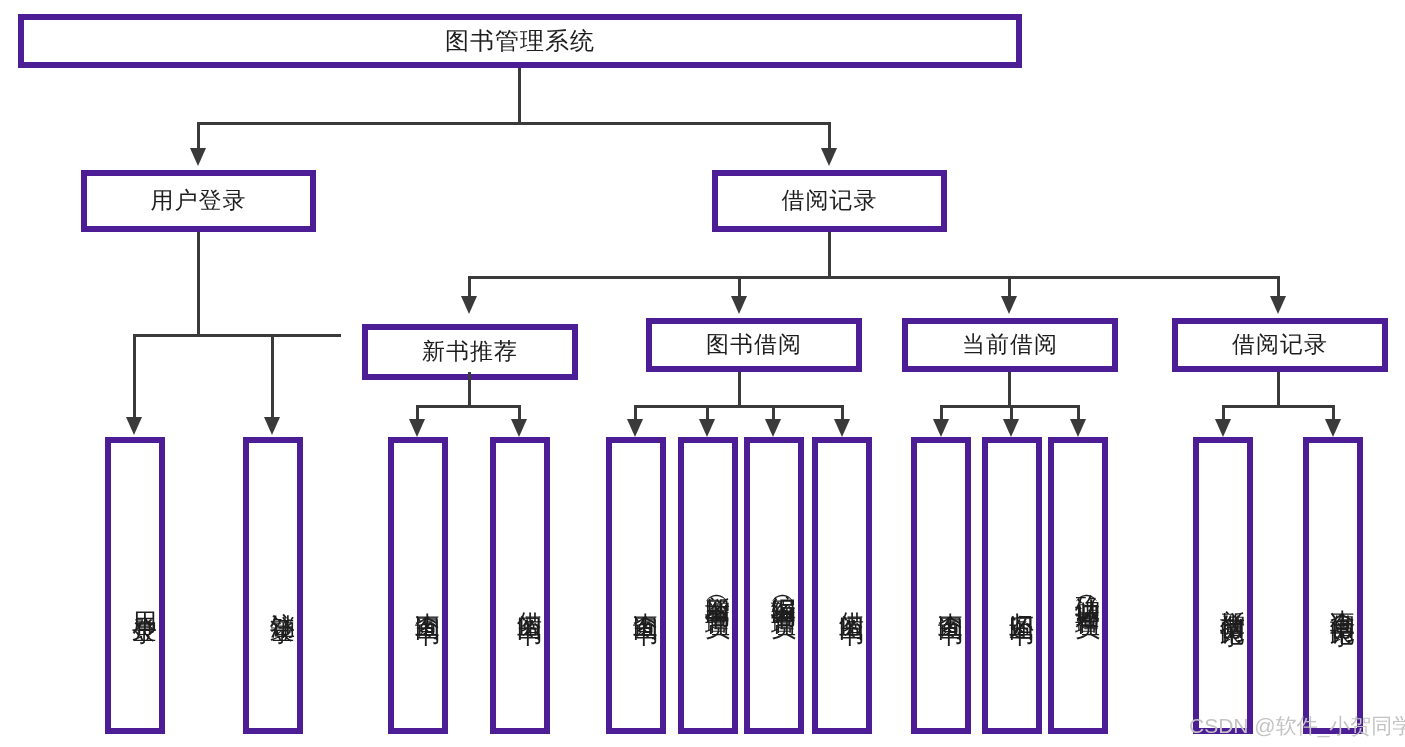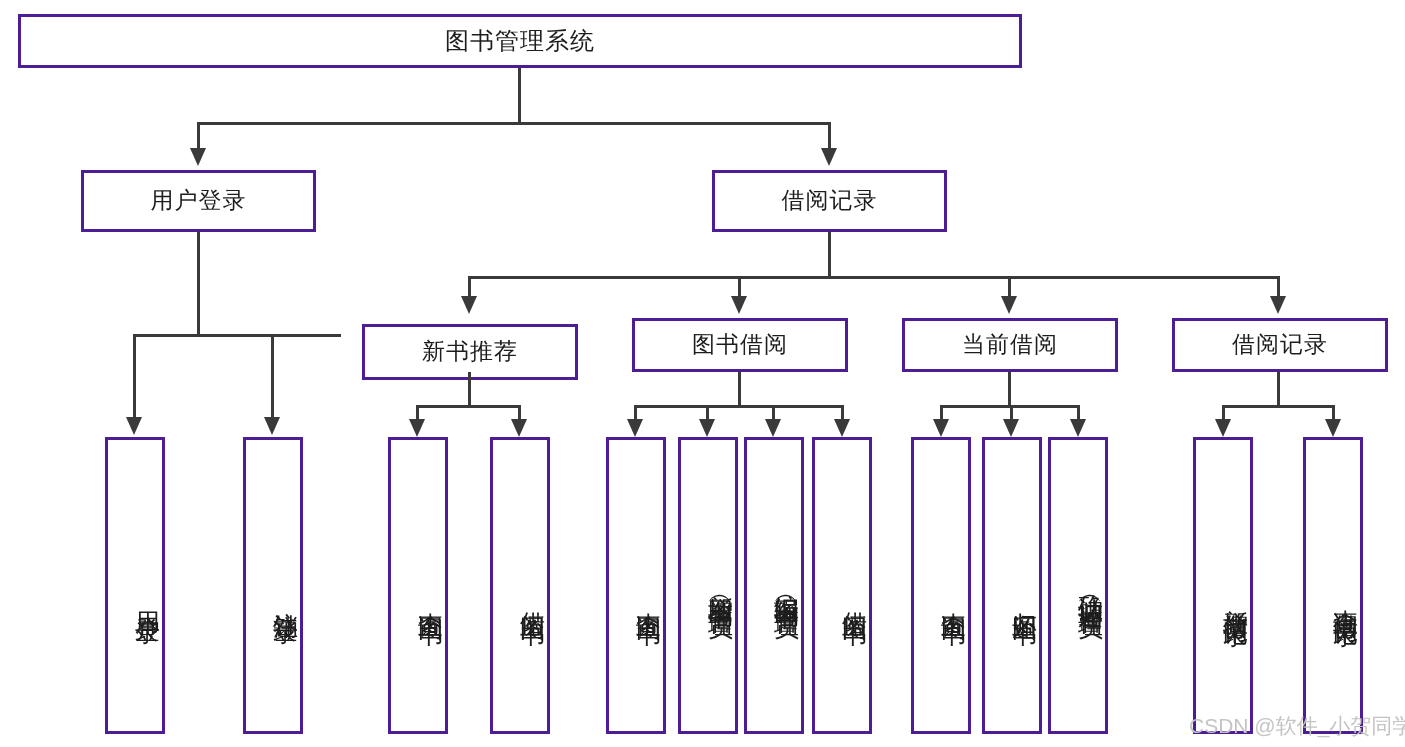--- a/index.html
+++ b/index.html
@@ -9,21 +9,21 @@
     font-family:"Liberation Sans","DejaVu Sans",sans-serif;
     overflow:hidden;
   }
   #stage{position:relative;width:1405px;height:747px;}
 
   
   .node{
     position:absolute;
     box-sizing:border-box;
     background:#ffffff;
-    border:3px solid #4c1d95;
+    border:6px solid #4c1d95;
     display:flex;
     align-items:center;
     justify-content:center;
     color:#1d1d1d;
     text-align:center;
     line-height:1.12;
   }
   .node.h{            
     font-size:23px;
     letter-spacing:1px;
@@ -92,21 +92,21 @@
   <div class="ln v" style="left:468px;top:276px;height:22px;"></div>
   <div class="arrow" style="left:461px;top:296px;"></div>
   <div class="ln v" style="left:738px;top:276px;height:22px;"></div>
   <div class="arrow" style="left:731px;top:296px;"></div>
   <div class="ln v" style="left:1008px;top:276px;height:22px;"></div>
   <div class="arrow" style="left:1001px;top:296px;"></div>
   <div class="ln v" style="left:1277px;top:276px;height:22px;"></div>
   <div class="arrow" style="left:1270px;top:296px;"></div>
 
   <div class="node h" style="left:362px;top:312px;width:216px;height:56px;margin-top:12px;">新书推荐</div>
-  <div class="node h" style="left:632px;top:318px;width:216px;height:54px;">图书借阅</div>
+  <div class="node h" style="left:646px;top:318px;width:216px;height:54px;">图书借阅</div>
   <div class="node h" style="left:1172px;top:318px;width:216px;height:54px;">借阅记录</div>
   <div class="node h" style="left:902px;top:318px;width:216px;height:54px;">当前借阅</div>
 
   <div class="ln v" style="left:468px;top:372px;height:33px;"></div>
   <div class="ln h" style="left:416px;top:405px;width:105px;"></div>
   <div class="ln v" style="left:416px;top:405px;height:16px;"></div>
   <div class="arrow" style="left:409px;top:419px;"></div>
   <div class="ln v" style="left:518px;top:405px;height:16px;"></div>
   <div class="arrow" style="left:511px;top:419px;"></div>
 

